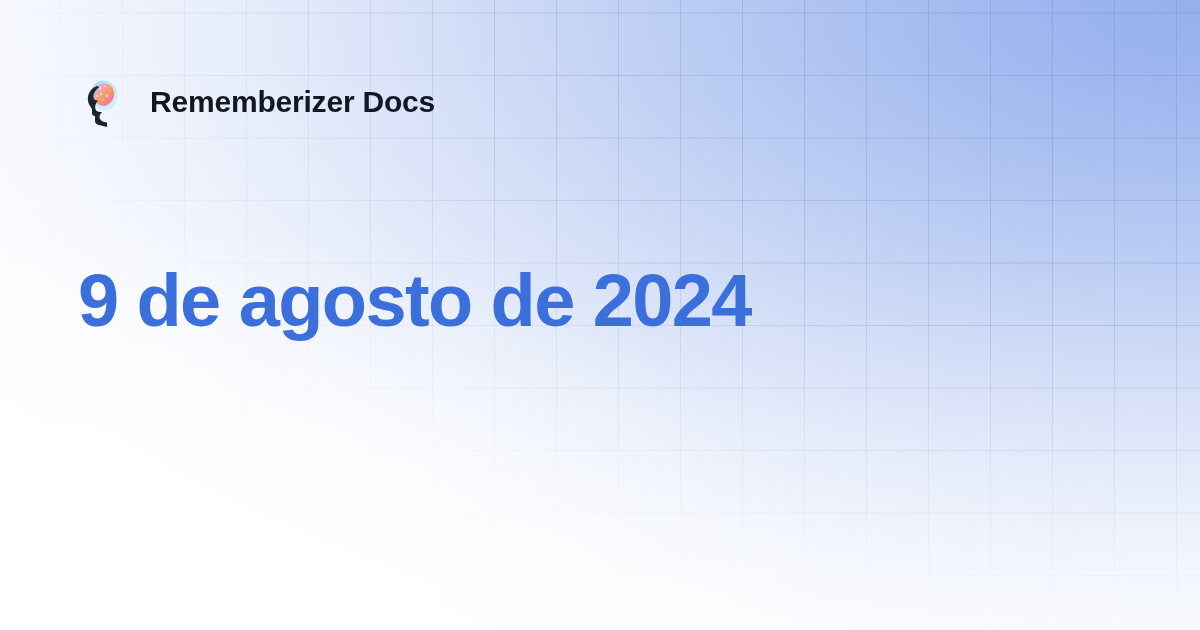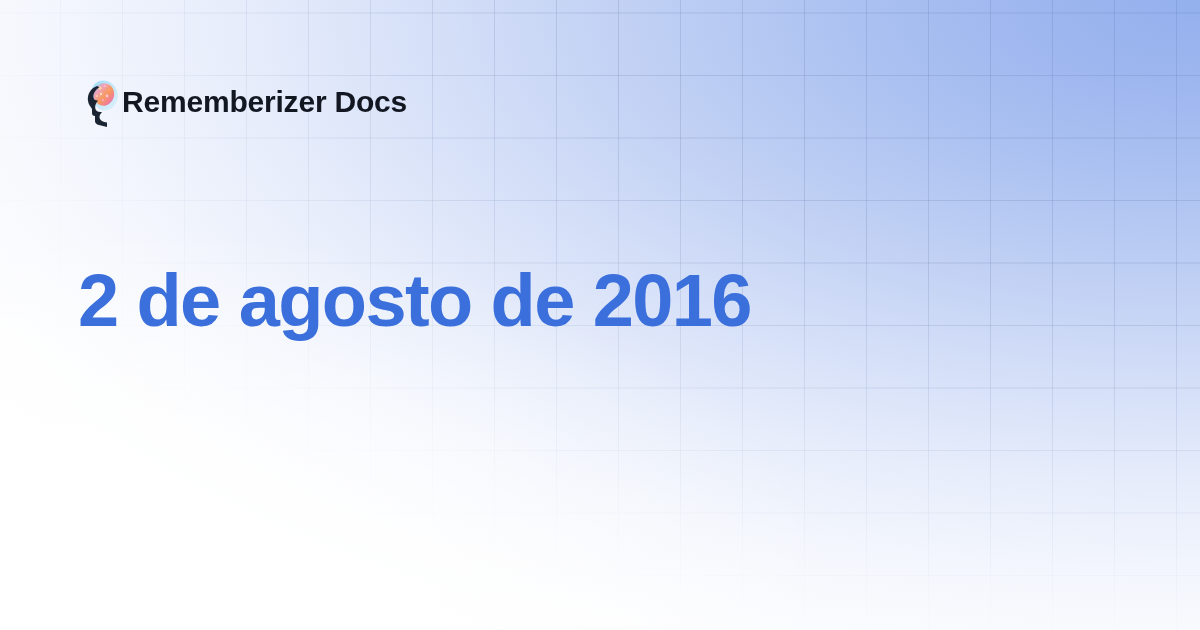--- a/index.html
+++ b/index.html
@@ -88,21 +88,21 @@
     position: absolute;
     inset: 0;
   }
 
   .brand {
     position: absolute;
     left: 78px;
     top: 76px;
     display: flex;
     align-items: center;
-    gap: 0;
+    gap: 28px;
     height: 52px;
   }
   .brand-logo {
     width: 44px;
     height: 50px;
     flex: 0 0 auto;
     display: block;
   }
   .brand-title {
     font-size: 30px;
@@ -178,17 +178,17 @@
 
         <path d="M19 9 C13 11, 9 17, 10 24 C10.6 28, 13 30, 14 32 L14 36 C14 38, 15 39, 17 39
                  L17 44 C17 46, 18.5 47.5, 21 48 L29 50 L29 45.5
                  C25 45, 22 43.5, 21.5 40.5 C21.2 38.2, 22.8 36.5, 24 35
                  C20 35.6, 17.6 34, 17.2 31 C16.8 27.8, 18.6 25.4, 20 23.6
                  C17.4 23.8, 15.6 22.4, 15.4 20 C15.2 16.4, 17.4 12.6, 21.4 10.2 Z" fill="#1b2433"></path>
       </svg>
       <span class="brand-title">Rememberizer Docs</span>
     </div>
 
-    <div class="headline">2 de agosto de 2016</div>
+    <div class="headline">9 de agosto de 2024</div>
 
 
   </div>
 </div>
 
 </body></html>

